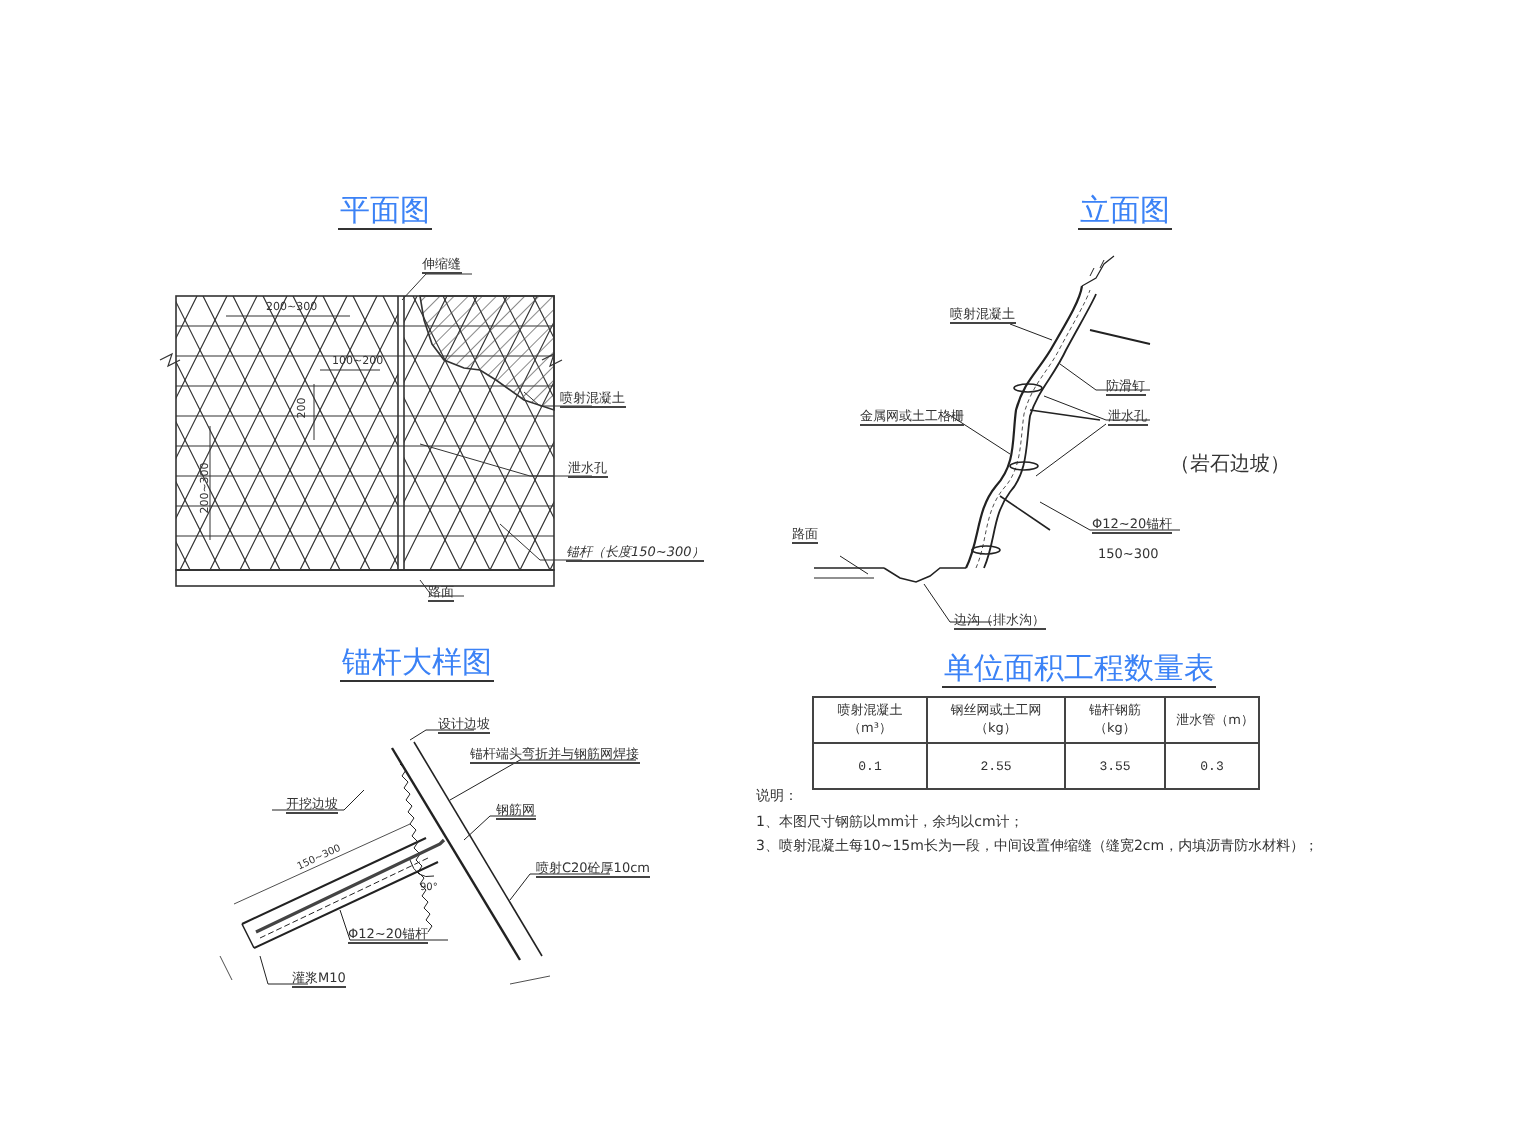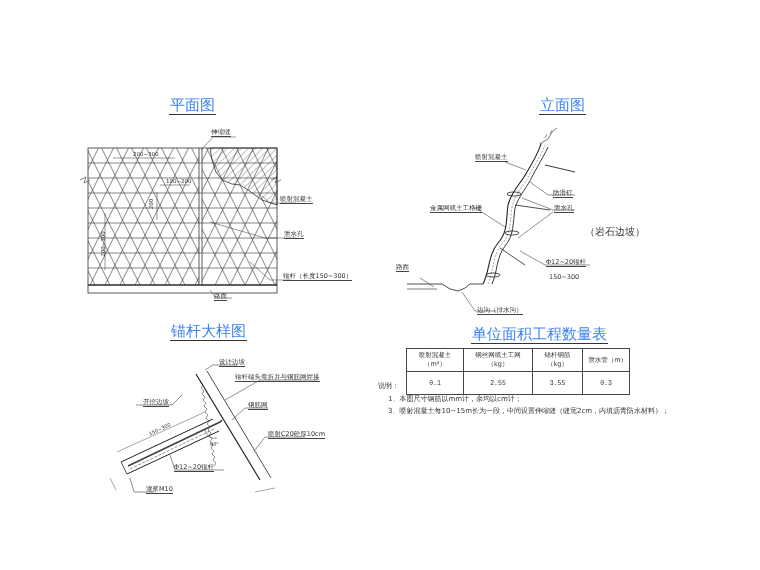--- a/index.html
+++ b/index.html
@@ -6,23 +6,23 @@
   body{width:760px;height:570px;position:relative;overflow:hidden;font-family:"DejaVu Sans",sans-serif;color:#222;}
   svg{position:absolute;left:0;top:0;}
   .title{position:absolute;font-family:"DejaVu Serif",serif;font-size:15px;color:#3b82f6;border-bottom:1px solid #333;line-height:18px;padding:0 1px;}
   .lbl{position:absolute;font-size:6.5px;color:#333;white-space:nowrap;line-height:8px;}
   .lbl-u{border-bottom:0.8px solid #444;}
   .region{position:absolute;font-size:10px;color:#333;white-space:nowrap;}
   table.qty{position:absolute;left:406px;top:348px;border-collapse:collapse;font-size:6.5px;color:#333;}
   table.qty td{border:1px solid #444;text-align:center;padding:0 2px;}
   table.qty tr.h td{height:22px;}
   table.qty tr.v td{height:22px;font-family:Liberation Mono, monospace;}
-  .notes{position:absolute;left:378px;top:380px;font-size:7px;color:#333;line-height:12.5px;}
+  .notes{position:absolute;left:378px;top:392px;font-size:7px;color:#333;line-height:12.5px;}
   .notes .note-head{margin-left:0;}
-  .notes .note-item{margin-left:10px;white-space:nowrap;}
+  .notes .note-item{white-space:nowrap;}
 </style>
 </head>
 <body>
 
 <svg width="760" height="570" viewBox="0 0 760 570">
   <defs>
     <pattern id="hatch" width="5" height="5" patternUnits="userSpaceOnUse" patternTransform="rotate(45)">
       <line x1="0" y1="0" x2="0" y2="5" stroke="#555" stroke-width="0.7"></line>
     </pattern>
     <clipPath id="leftPanel">
@@ -153,21 +153,21 @@
 </svg>
 
 <div class="title" style="left:169px;top:96px;">平面图</div>
 <div class="title" style="left:539px;top:96px;">立面图</div>
 <div class="title" style="left:170px;top:322px;">锚杆大样图</div>
 <div class="title" style="left:471px;top:325px;">单位面积工程数量表</div>
 
 <div class="lbl lbl-u" style="left:211px;top:128px;">伸缩缝</div>
 <div class="lbl lbl-u" style="left:280px;top:195px;">喷射混凝土</div>
 <div class="lbl lbl-u" style="left:284px;top:230px;">泄水孔</div>
-<div class="lbl lbl-u" style="left:283px;top:272px;">锚杆（长度150~300）</div>
+<div class="lbl lbl-u" style="left:283px;top:272px;font-style:italic;">锚杆（长度150~300）</div>
 <div class="lbl lbl-u" style="left:214px;top:292px;">路面</div>
 <div class="lbl" style="left:133px;top:150px;font-size:5.5px;">200~300</div>
 <div class="lbl" style="left:166px;top:177px;font-size:5.5px;">100~200</div>
 <div class="lbl" style="left:146px;top:200px;font-size:5.5px;transform:rotate(-90deg);">200</div>
 <div class="lbl" style="left:90px;top:240px;font-size:5.5px;transform:rotate(-90deg);">200~300</div>
 
 <div class="lbl lbl-u" style="left:475px;top:153px;">喷射混凝土</div>
 <div class="lbl lbl-u" style="left:553px;top:189px;">防滑钉</div>
 <div class="lbl lbl-u" style="left:430px;top:204px;">金属网或土工格栅</div>
 <div class="lbl lbl-u" style="left:554px;top:204px;">泄水孔</div>

